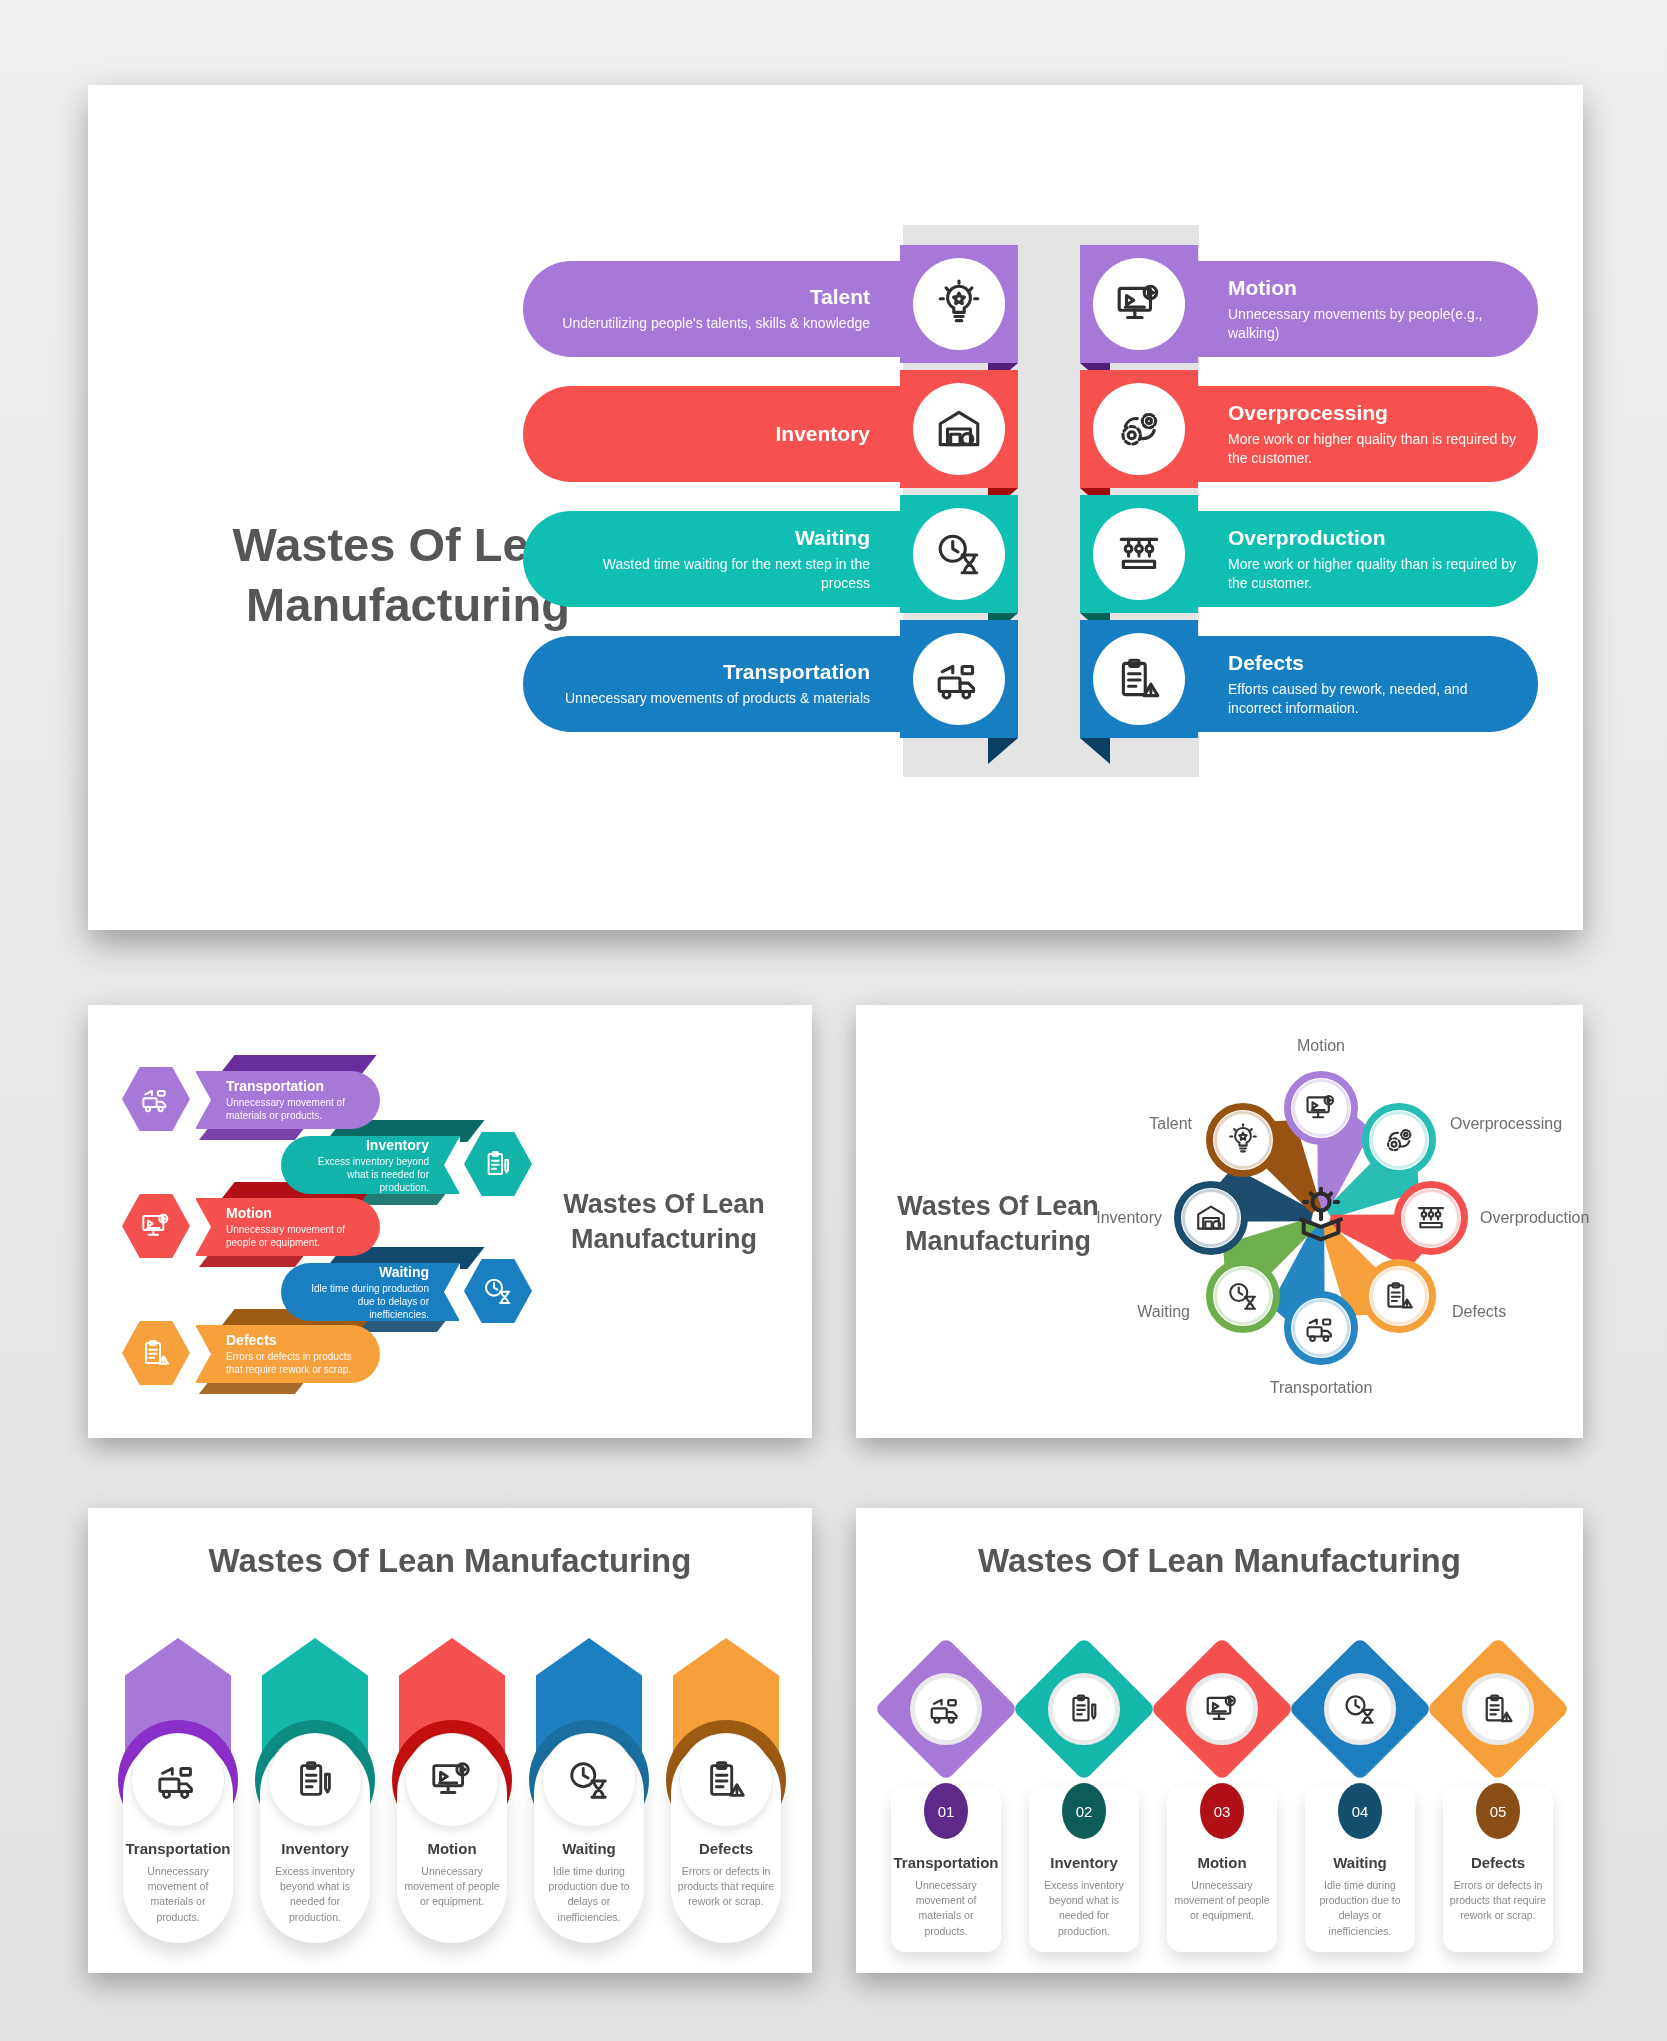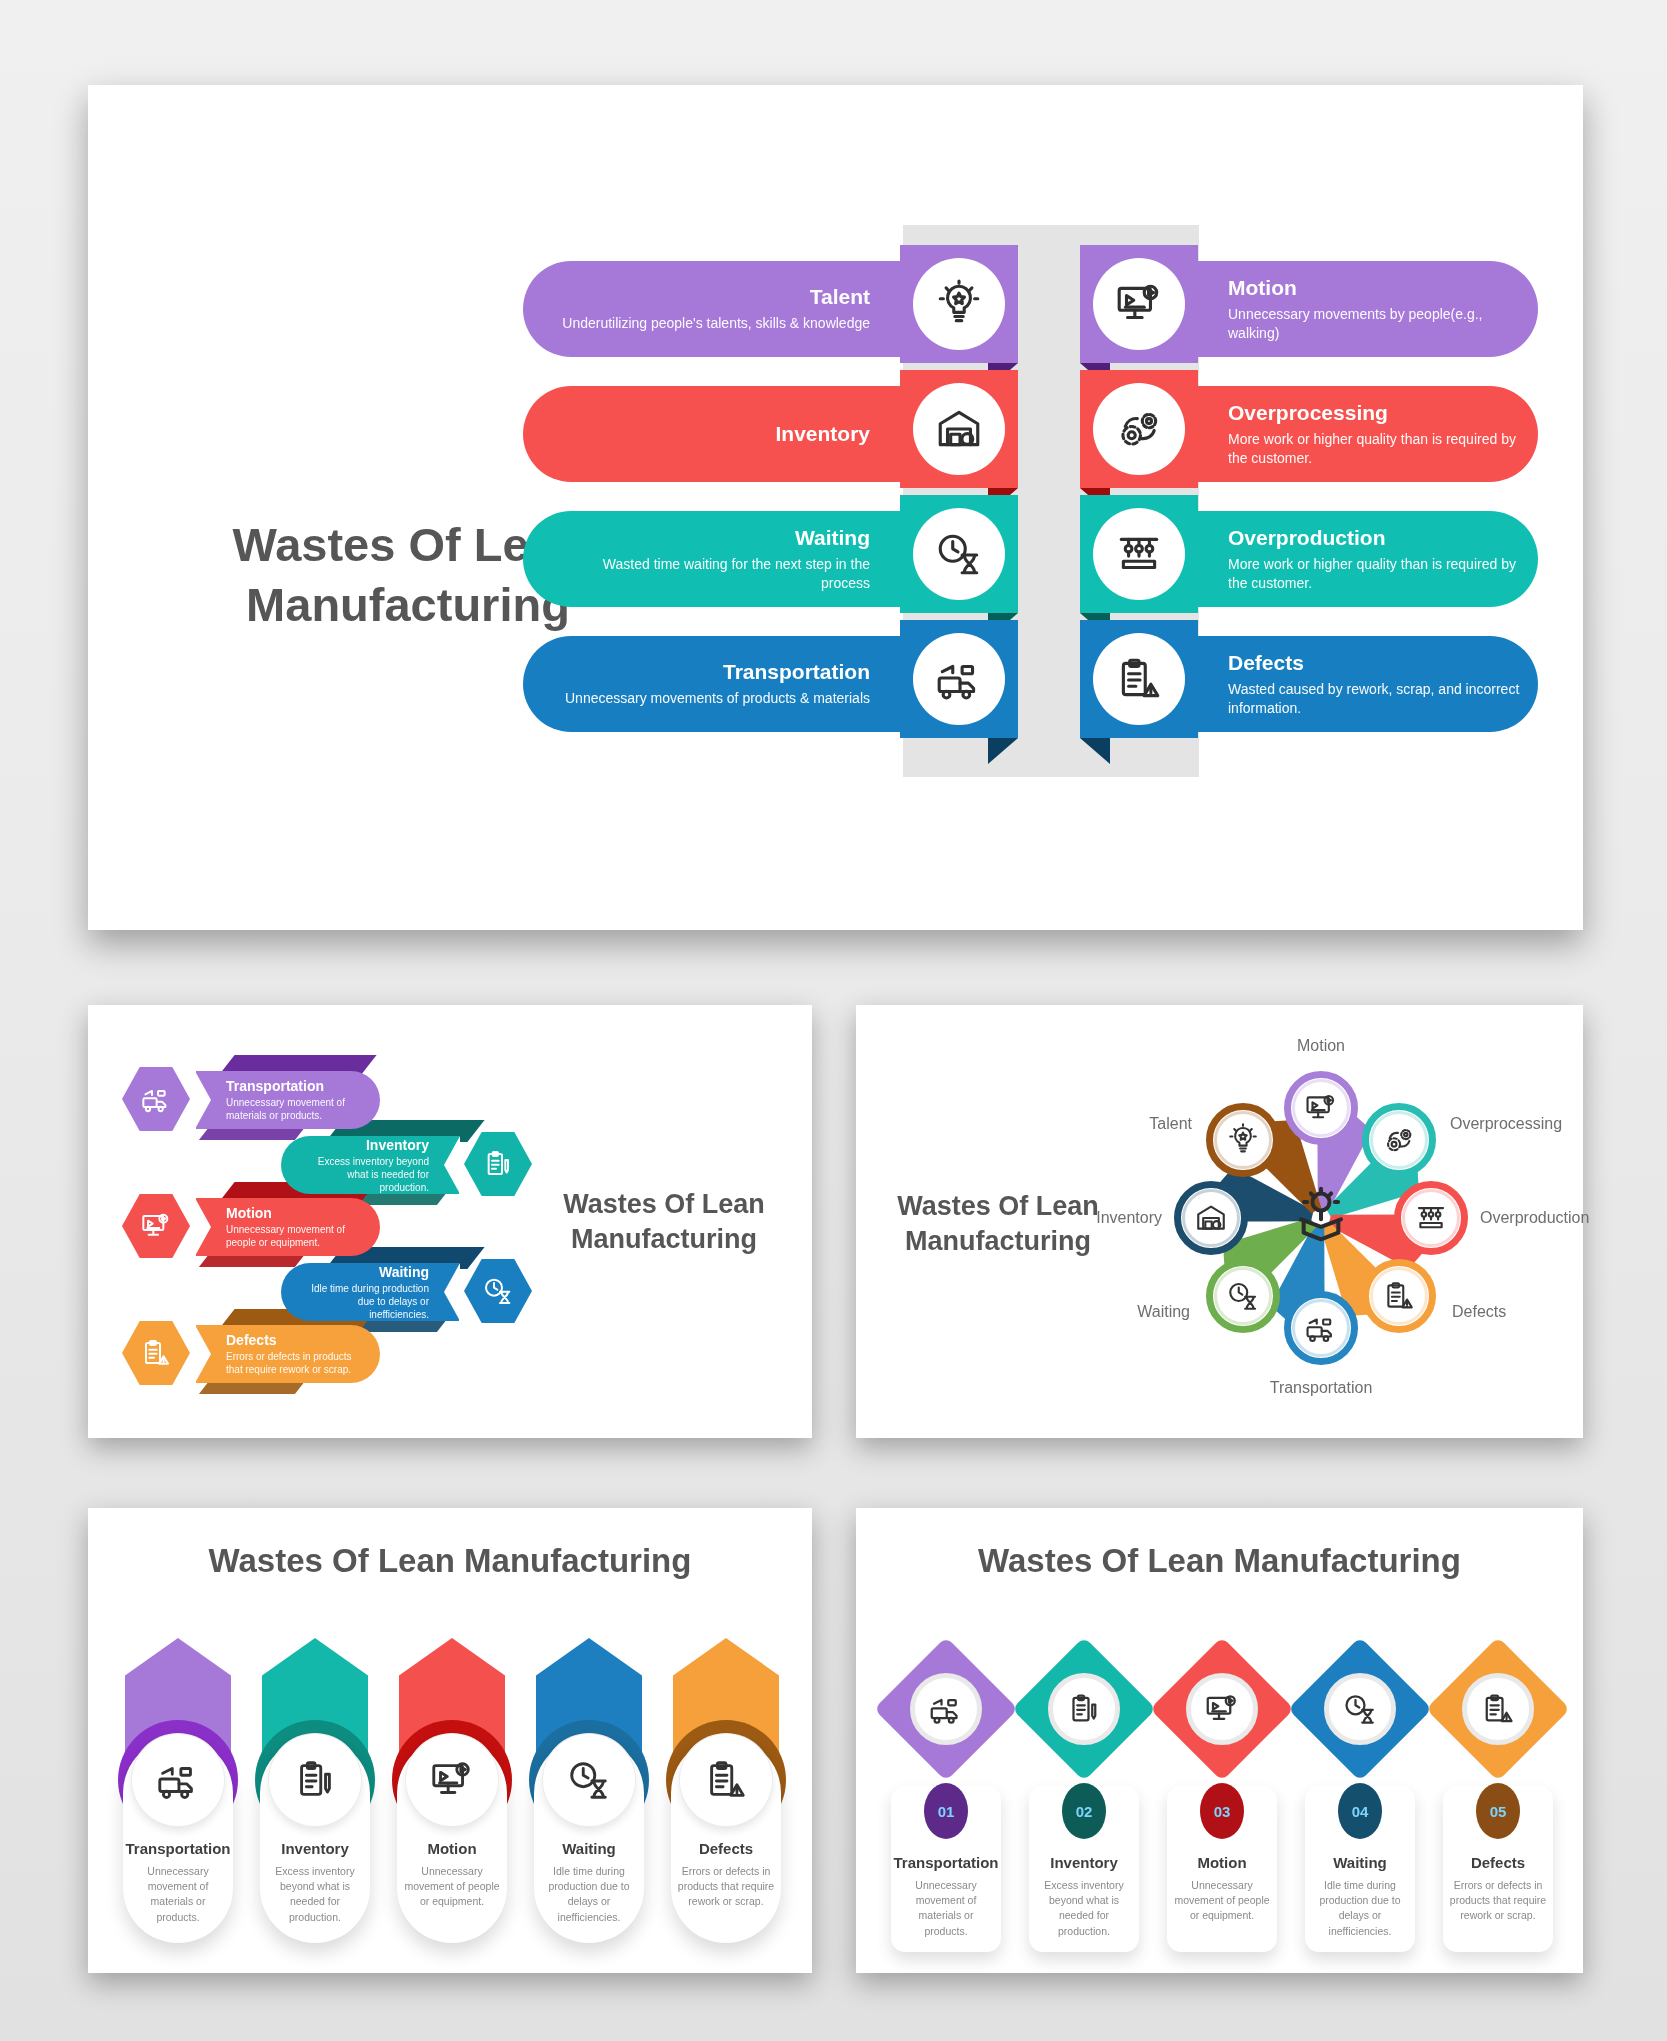--- a/index.html
+++ b/index.html
@@ -127,21 +127,21 @@
   .q0{left:35px}.q1{left:173px}.q2{left:311px}.q3{left:449px}.q4{left:587px}
   .dmond{position:absolute;left:4px;top:0;width:102px;height:102px;background:var(--c);
     transform:rotate(45deg);border-radius:8px;z-index:2;}
   .dcirc{position:absolute;left:19px;top:15px;width:72px;height:72px;border-radius:50%;
     background:#fff;border:5px solid #e9e9e9;box-sizing:border-box;z-index:3;
     display:flex;align-items:center;justify-content:center;color:#333;}
   .dcirc .ic{width:36px;height:36px;}
   .dcard{position:absolute;left:0;top:128px;width:110px;height:166px;background:#fff;
     border-radius:14px;box-shadow:0 8px 16px rgba(0,0,0,.13);z-index:1;}
   .dbadge{position:absolute;left:33px;top:125px;width:44px;height:56px;border-radius:50%;
-    background:var(--d);color:#7dd3fc;font-weight:bold;font-size:15px;z-index:4;
+    background:var(--d);color:#ffffff;font-weight:normal;font-size:15px;z-index:4;
     display:flex;align-items:center;justify-content:center;}
   .dia .dlabel{top:196px;z-index:5;}
   .dia .ddesc{top:220px;z-index:5;}
 </style>
 </head>
 <body>
 
 <div id="page">
 
   <div class="slide" id="s1">
@@ -304,21 +304,21 @@
                 <path d="M7 9.5h5.5M7 12.5h5.5M7 15.5h3.5"></path>
                 <path d="M14.5 20l3.2-5.5L21 20z"></path>
                 <path d="M17.7 16.5v1.7"></path>
                 <path d="M17.7 19.2v0.1"></path>
               </svg>
             </span>
         </div>
       </div>
       <div class="pl-body">
         <div class="pl-label">Defects</div>
-        <div class="pl-desc">Wasted caused by rework, scrap, and incorrect information.</div>
+        <div class="pl-desc">Efforts caused by rework, needed, and incorrect information.</div>
       </div>
       <div class="pl-fold"></div>
     </div>
   </div>
 
   <div class="slide" id="s2">
     <div class="chev leftv c0" style="--c: #a678d8; --d: #6a2d9e;">
       <div class="flag"></div>
       <div class="fold"></div>
       <div class="bar">

